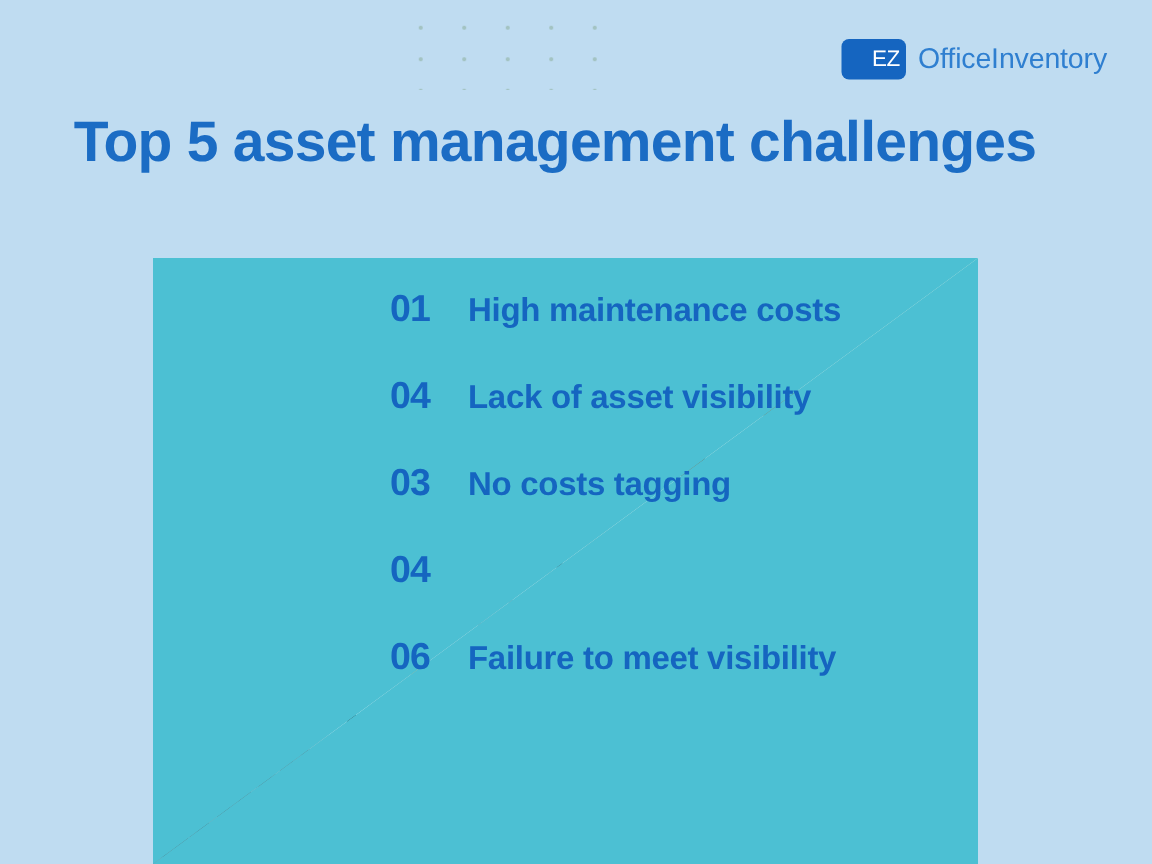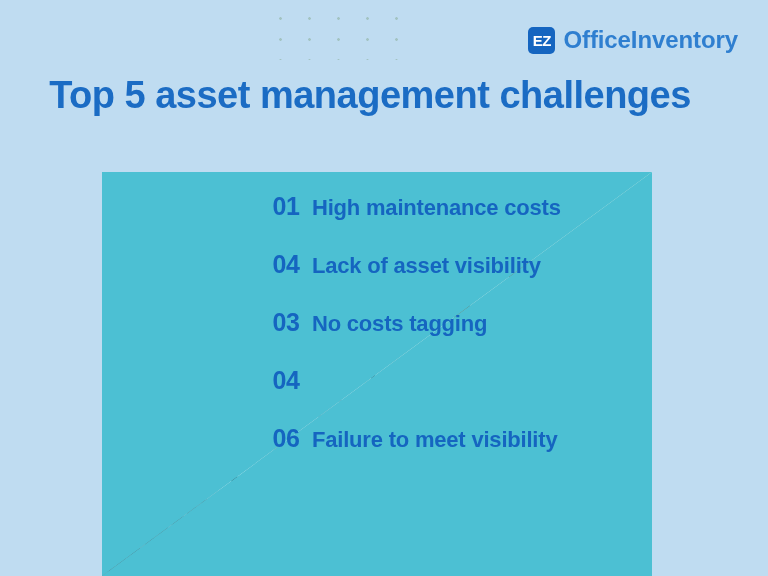--- a/index.html
+++ b/index.html
@@ -42,30 +42,31 @@
     align-items: center;
     gap: 8px;
   }
   .brand-mark {
     width: 27px;
     height: 27px;
     border-radius: 5px;
     background: #1565c0;
     color: #ffffff;
     font-size: 15px;
-    font-weight: bold;
+    font-weight: normal;
     letter-spacing: -0.3px;
     display: flex;
     align-items: center;
     justify-content: center;
     line-height: 1;
+    padding-left: 16px;
   }
   .brand-name {
-    font-size: 24px;
-    font-weight: bold;
+    font-size: 19px;
+    font-weight: normal;
     color: #2f7fd0;
     letter-spacing: -0.1px;
   }
 
   
   .headline {
     position: absolute;
     left: 0;
     top: 70px;
     width: 740px;
@@ -300,21 +301,20 @@
   .list {
     position: absolute;
     left: 158px;
     top: 20px;
     width: 420px;
   }
   .list-row {
     display: flex;
     align-items: baseline;
     height: 58px;
-    text-align: center;
   }
   .row-num {
     width: 52px;
     flex: 0 0 52px;
     font-size: 25px;
     font-weight: bold;
     color: #1565c0;
     letter-spacing: -0.5px;
   }
   .row-label {

